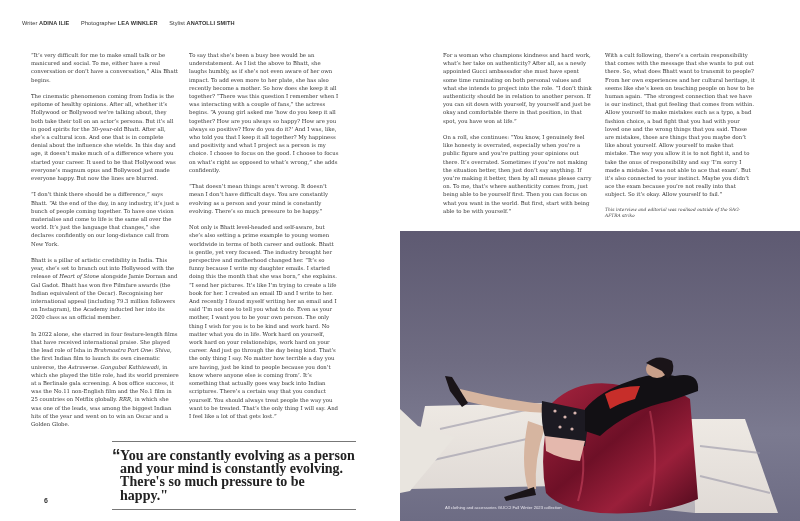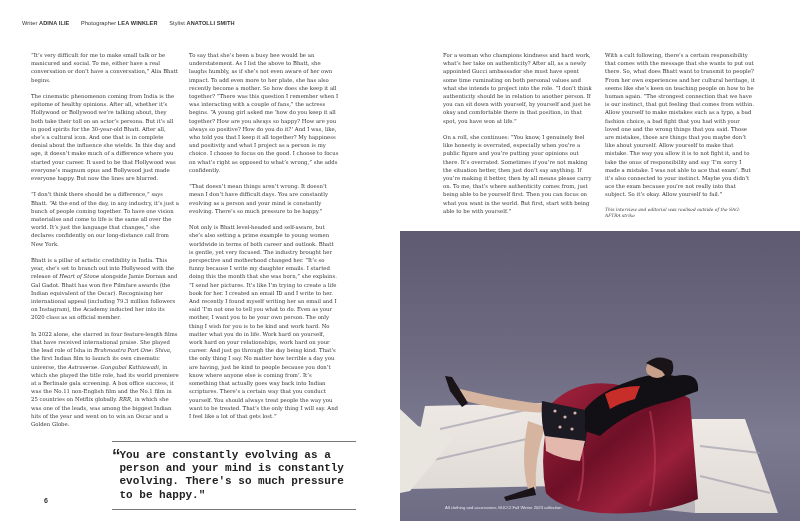--- a/index.html
+++ b/index.html
@@ -15,21 +15,21 @@
   .col i { font-style: italic; }
   .c1 { left: 31px; top: 51px; width: 148px; }
   .c2 { left: 189px; top: 51px; width: 150px; }
   .c3 { left: 443px; top: 51px; width: 150px; }
   .c4 { left: 605px; top: 51px; width: 150px; }
 
   .note { font-style: italic; font-size: 4.4px; line-height: 6px; color: #444; margin-top: 4px; }
 
   .pull { position: absolute; left: 112px; top: 441px; width: 244px; border-top: 1.5px solid #777; border-bottom: 1.5px solid #777; padding: 7px 0 7px 0; display: flex; }
   .pull .qmark { font-family: "Liberation Sans", sans-serif; font-weight: bold; font-size: 17px; line-height: 14px; color: #222; width: 24px; padding-left: 0px; letter-spacing: -1px; }
-  .pull .qtext { font-family: Liberation Mono, monospace; font-weight: bold; font-size: 11px; line-height: 13.2px; color: #222; }
+  .pull .qtext { font-family: Liberation Serif, serif; font-weight: bold; font-size: 14px; line-height: 13.2px; color: #222; }
 
   .pagenum { position: absolute; left: 44px; top: 497px; font-family: "Liberation Sans", sans-serif; font-weight: bold; font-size: 7px; color: #333; }
 
   .photo { position: absolute; left: 400px; top: 231px; width: 400px; height: 290px; overflow: hidden;
     background: linear-gradient(180deg, #5e5a72 0%, #6f6c82 45%, #7b7a90 70%, #6d6c84 100%); }
   .photo svg { position: absolute; left: 0; top: 0; }
   .caption { position: absolute; left: 45px; top: 274px; font-family: "Liberation Sans", sans-serif; font-size: 4.2px; color: #e8e6ee; white-space: nowrap; }
 </style>
 </head>
 <body>

